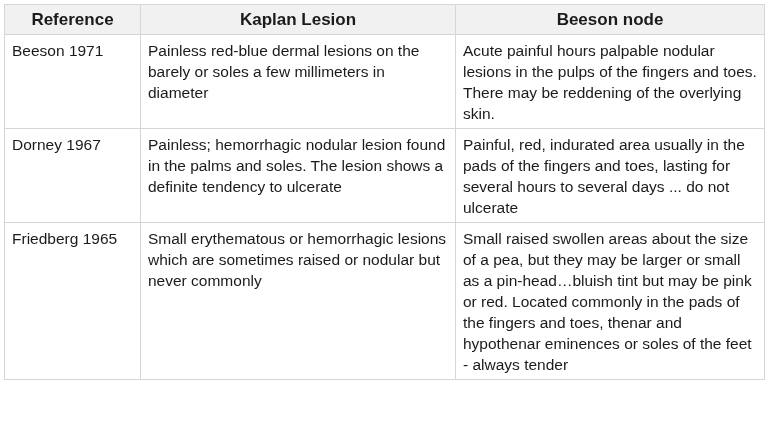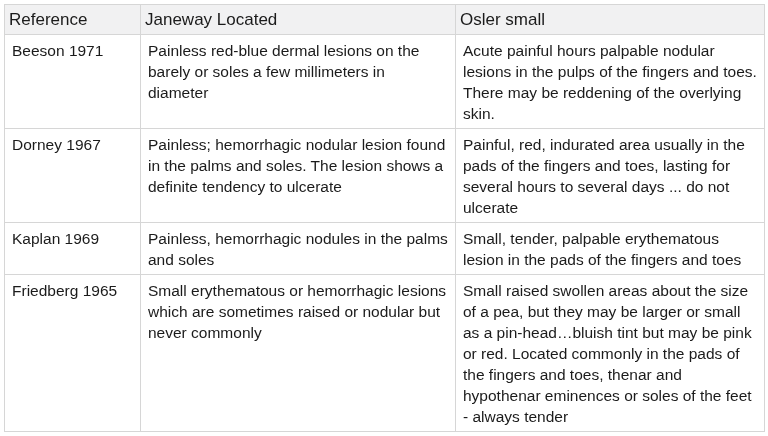--- a/index.html
+++ b/index.html
@@ -25,23 +25,24 @@
   table.comparison col.c2 { width: 315px; }
   table.comparison col.c3 { width: 309px; }
   table.comparison th,
   table.comparison td {
     border: 1px solid #d6d6d6;
     vertical-align: top;
     text-align: left;
   }
   table.comparison th {
     background: #f1f1f2;
-    font-weight: 400;
+    font-weight: 700;
     font-size: 17px;
     line-height: 20px;
+    text-align: center;
     padding: 5px 4px 4px 4px;
   }
   table.comparison td {
     font-size: 15.5px;
     line-height: 21px;
     padding: 5px 6px 4px 7px;
   }
   table.comparison td.ref {
     white-space: nowrap;
     margin-left: 6px;
@@ -52,39 +53,34 @@
 
 <table class="comparison">
   <colgroup>
     <col class="c1">
     <col class="c2">
     <col class="c3">
   </colgroup>
   <thead>
     <tr>
       <th>Reference</th>
-      <th>Janeway Located</th>
-      <th>Osler small</th>
+      <th>Kaplan Lesion</th>
+      <th>Beeson node</th>
     </tr>
   </thead>
   <tbody>
     <tr>
       <td class="ref">Beeson 1971</td>
       <td>Painless red-blue dermal lesions on the barely or soles a few millimeters in diameter</td>
       <td>Acute painful hours palpable nodular lesions in the pulps of the fingers and toes. There may be reddening of the overlying skin.</td>
     </tr>
     <tr>
       <td class="ref">Dorney 1967</td>
       <td>Painless; hemorrhagic nodular lesion found in the palms and soles. The lesion shows a definite tendency to ulcerate</td>
       <td>Painful, red, indurated area usually in the pads of the fingers and toes, lasting for several hours to several days ... do not ulcerate</td>
     </tr>
     <tr>
-      <td class="ref">Kaplan 1969</td>
-      <td>Painless, hemorrhagic nodules in the palms and soles</td>
-      <td>Small, tender, palpable erythematous lesion in the pads of the fingers and toes</td>
-    </tr>
-    <tr>
       <td class="ref">Friedberg 1965</td>
       <td>Small erythematous or hemorrhagic lesions which are sometimes raised or nodular but never commonly</td>
       <td>Small raised swollen areas about the size of a pea, but they may be larger or small as a pin-head…bluish tint but may be pink or red. Located commonly in the pads of the fingers and toes, thenar and hypothenar eminences or soles of the feet - always tender</td>
     </tr>
   </tbody>
 </table>
 
 </body></html>

